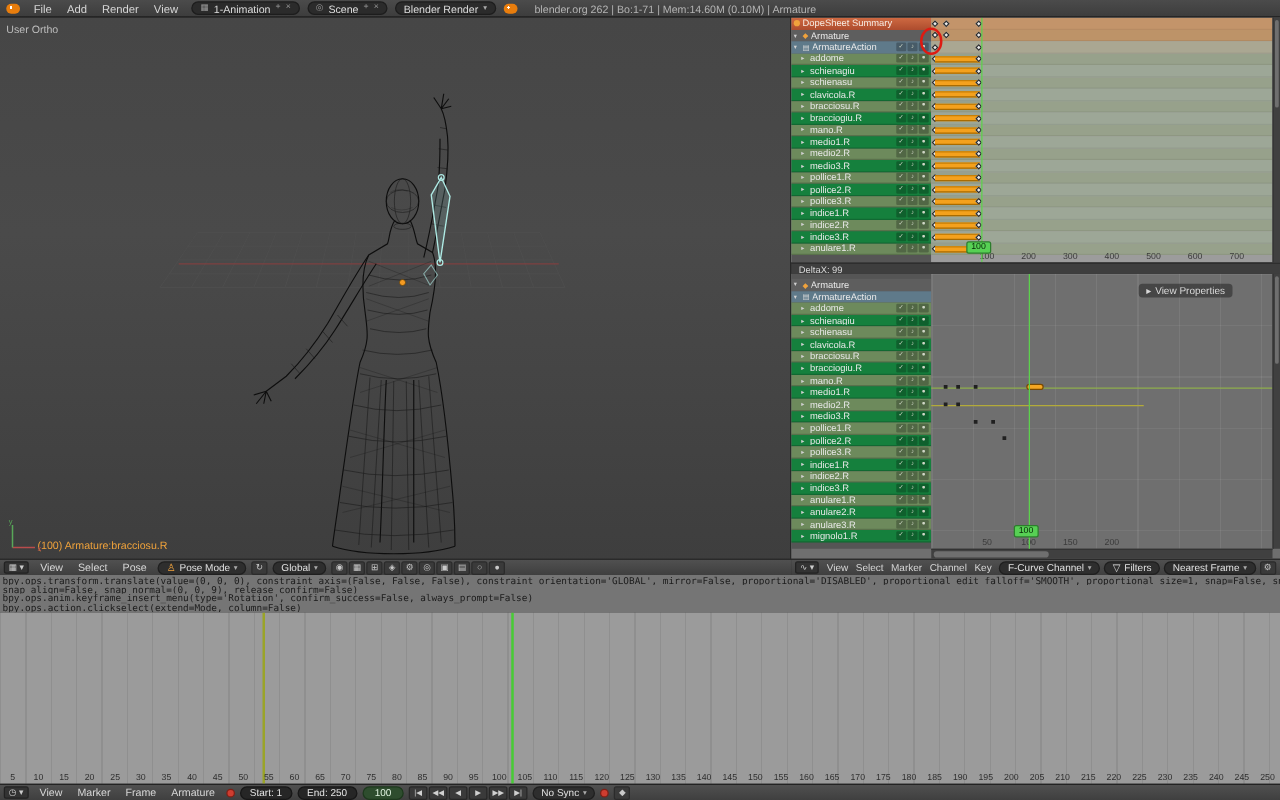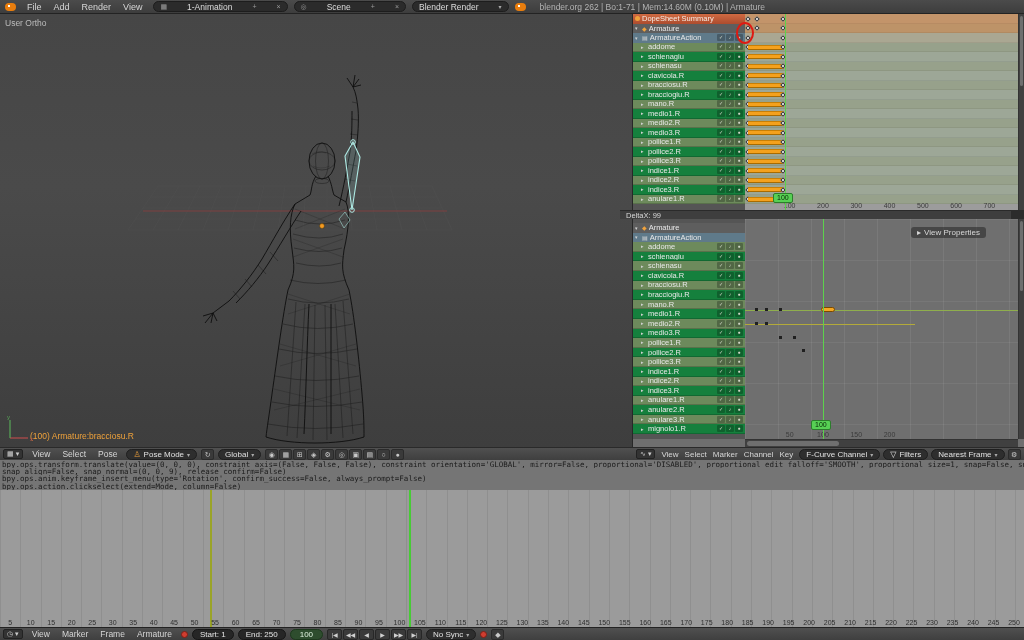--- a/index.html
+++ b/index.html
@@ -4,21 +4,21 @@
 <style>
 *{box-sizing:border-box;margin:0;padding:0}
 html,body{width:1024px;height:640px;overflow:hidden;background:#2b2b2b;font-family:"Liberation Sans",sans-serif}
 #app{position:relative;width:920px;height:640px;font-size:9px;color:#d8d8d8;cursor:default}
 
 
 #topbar{position:absolute;left:0;top:0;width:1024px;height:14px;background:linear-gradient(#4b4b4b,#3d3d3d);border-bottom:1px solid #232323;display:flex;align-items:center;gap:6px;padding:0 5px;font-size:9px;z-index:20}
 .menus{display:flex;gap:2px;align-items:center}
 .menu{padding:0 5px;color:#d6d6d6;white-space:nowrap}
 .blogo{width:11px;height:8px;border-radius:4px;background:radial-gradient(circle at 35% 38%,#fff 0 1px,#e87d0d 1px 100%);display:inline-block;flex:none}
-.sel{display:flex;align-items:center;gap:20px;background:#2b2b2b;border:1px solid #1d1d1d;border-radius:7px;height:11px;padding:0 6px;font-size:8.5px;color:#ddd;white-space:nowrap}
+.sel{display:flex;align-items:flex-start;gap:4px;background:#2b2b2b;border:1px solid #1d1d1d;border-radius:7px;height:11px;padding:0 6px;font-size:8.5px;color:#ddd;white-space:nowrap}
 .selic{color:#9a9a9a;font-size:7px}
 .selx,.selplus{color:#9a9a9a;font-size:7px}
 .ddar{font-size:6px;color:#aaa}
 .status{color:#b4b4b4;font-size:8.5px;margin-left:8px;white-space:nowrap}
 
 
 #vp{position:absolute;left:0;top:14px;width:633px;height:433px;background:linear-gradient(#464646,#4a4a4a 40%,#3e3e3e);border-right:1px solid #282828;overflow:hidden}
 .vplabel{position:absolute;left:5px;top:4px;font-size:8.5px;color:#bdbdbd}
 .vpactive{position:absolute;left:30px;bottom:6px;font-size:8.5px;color:#efa23b}
 .gizmo{position:absolute;left:4px;bottom:3px}
@@ -60,21 +60,21 @@
 .kband.bone.odd{background:#9da797}
 .kd{position:absolute;top:2.5px;width:4px;height:4px;background:#e9e9e9;border:1px solid #2e2e2e;transform:rotate(45deg)}
 .kbar{position:absolute;left:3px;top:2px;width:36px;height:5px;background:#f4a11d;border-top:1px solid #c87f05;border-bottom:1px solid #a96b00}
 .playhead{position:absolute;left:40px;top:0;bottom:0;width:1px;background:#5cd24c;z-index:5}
 .cfbadge{position:absolute;left:28px;bottom:7px;background:#57d054;border:1px solid #2c7d2c;border-radius:2px;color:#062806;font-size:7px;padding:0 3px;line-height:8px;z-index:6}
 .ruler{position:absolute;left:28px;bottom:0;height:9px;display:flex;z-index:4}
 .rl{width:33.3px;text-align:center;font-size:7px;color:#3b3b3b;line-height:9px}
 .vscroll{position:absolute;right:0;top:0;width:6px;background:#404040;border-left:1px solid #333}
 #ds .vscroll{height:196px}
 .thumb{position:absolute;left:1px;right:1px;top:2px;height:70px;background:#6f6f6f;border-radius:3px}
-#ds-hdr{position:absolute;left:620px;top:210px;width:391px;height:9px;background:#3e3e3e;border-top:1px solid #2a2a2a;font-size:7.5px;color:#d8d8d8;padding-left:6px;line-height:9px;z-index:15}
+#ds-hdr{position:absolute;left:633px;top:210px;width:391px;height:9px;background:#3e3e3e;border-top:1px solid #2a2a2a;font-size:7.5px;color:#d8d8d8;padding-left:6px;line-height:9px;z-index:15}
 #annot{position:absolute;left:736px;top:22px;width:18px;height:22px;border:2px solid #de1a12;border-radius:50%;z-index:40}
 
 
 #gr{position:absolute;left:633px;top:219px;width:391px;height:228px;background:#6f6f6f;overflow:hidden}
 .g-ch{position:absolute;left:0;top:0;width:112px;height:220px;background:#555;padding-top:4px}
 #gr .row{height:9.6px}
 .g-area{position:absolute;left:112px;top:0;width:273px;height:220px;background-color:#6f6f6f;background-image:repeating-linear-gradient(to right,rgba(255,255,255,.07) 0 1px,transparent 1px 33px),repeating-linear-gradient(to bottom,rgba(255,255,255,.06) 0 1px,transparent 1px 41px)}
 .hline{position:absolute;left:0;height:1px}
 .hline.green{top:91px;width:273px;background:#8fae4d}
 .hline.yellow{top:105px;width:170px;background:#b3aa3a}

